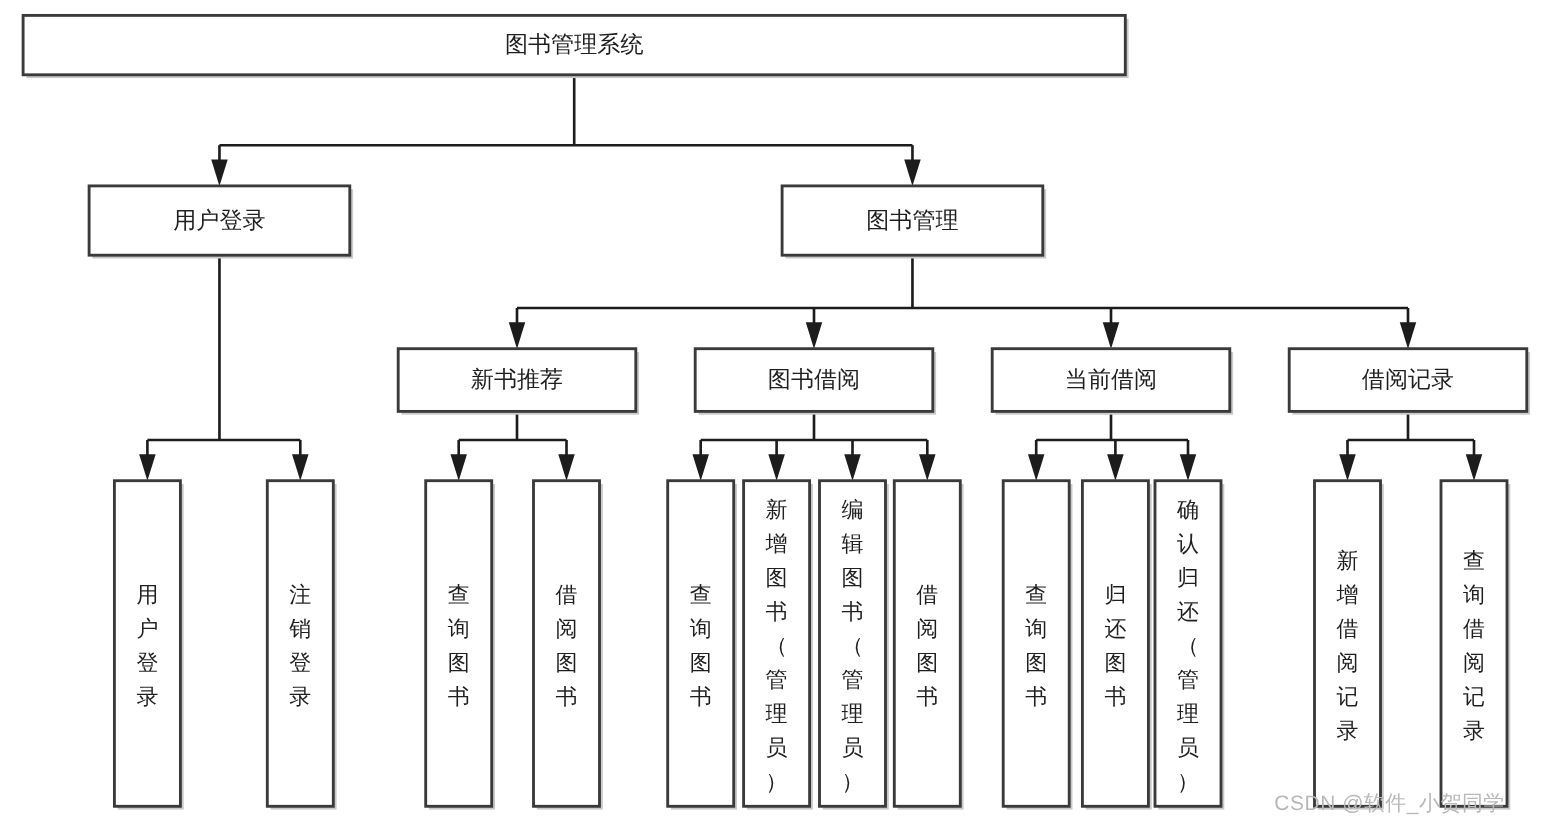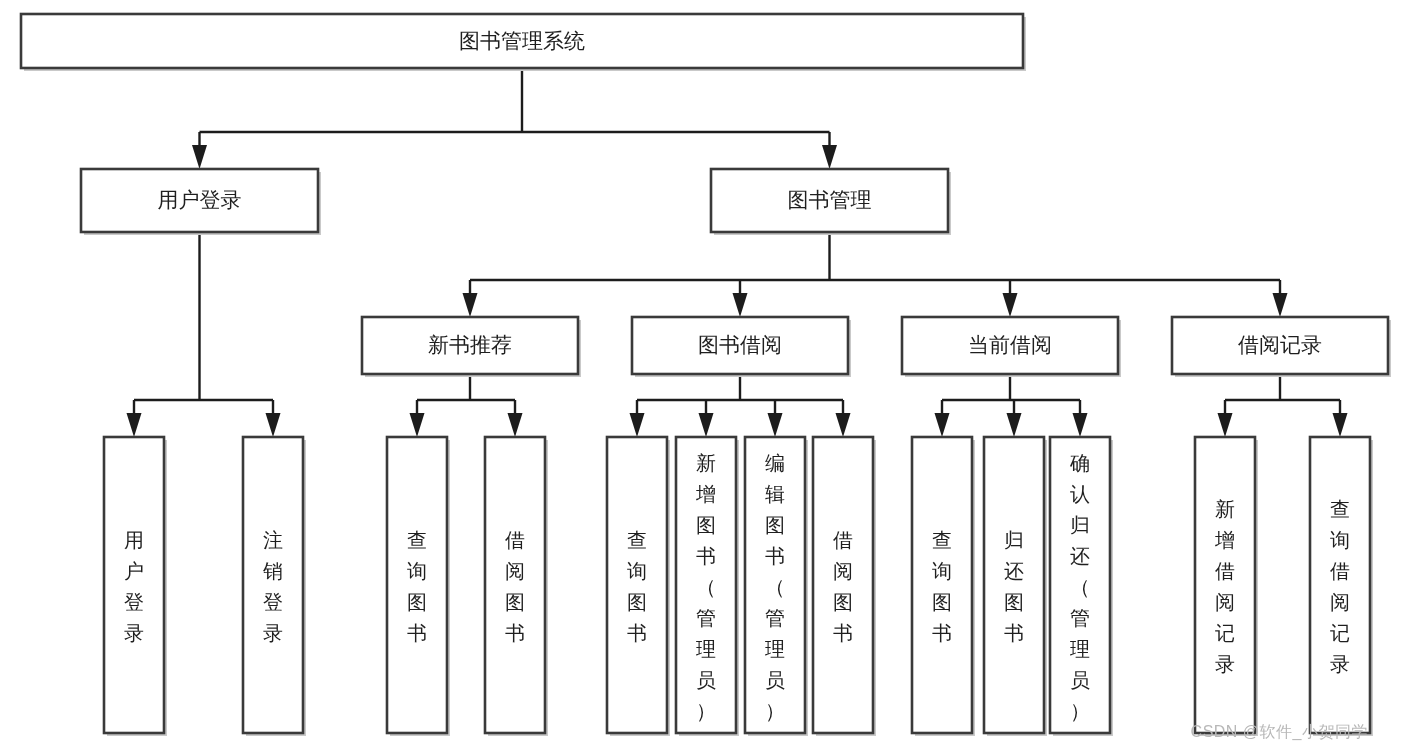--- a/index.html
+++ b/index.html
@@ -57,21 +57,21 @@
     font-family: "Liberation Sans", "DejaVu Sans", sans-serif;
     font-size: 20px;
     fill: #1f1f1f;
     text-anchor: middle;
   }
   .watermark {
     position: absolute;
     right: 8px;
     bottom: 4px;
     font-family: "Liberation Sans", "DejaVu Sans", sans-serif;
-    font-size: 16px;
+    font-size: 19px;
     color: #b8b8b8;
     letter-spacing: 0.5px;
     white-space: nowrap;
     user-select: none;
   }
 </style>
 </head>
 <body>
 
 <div id="diagram-root">

